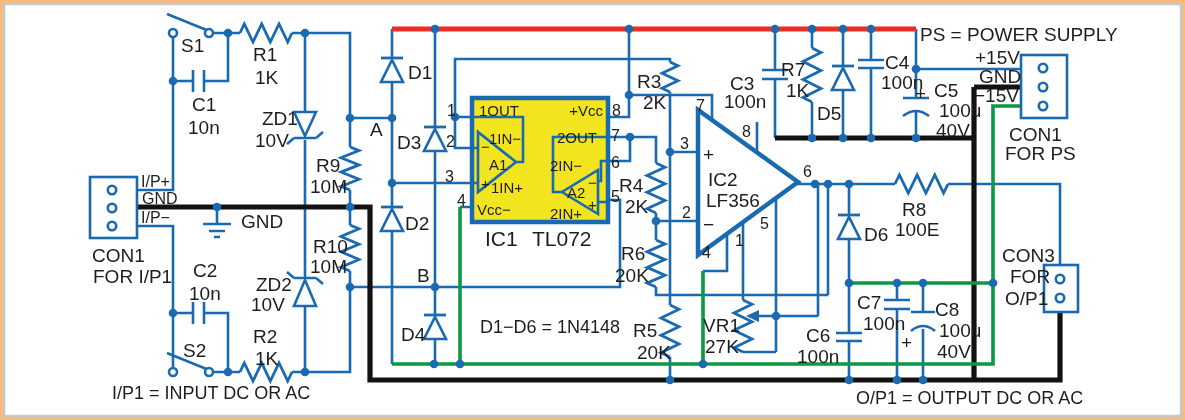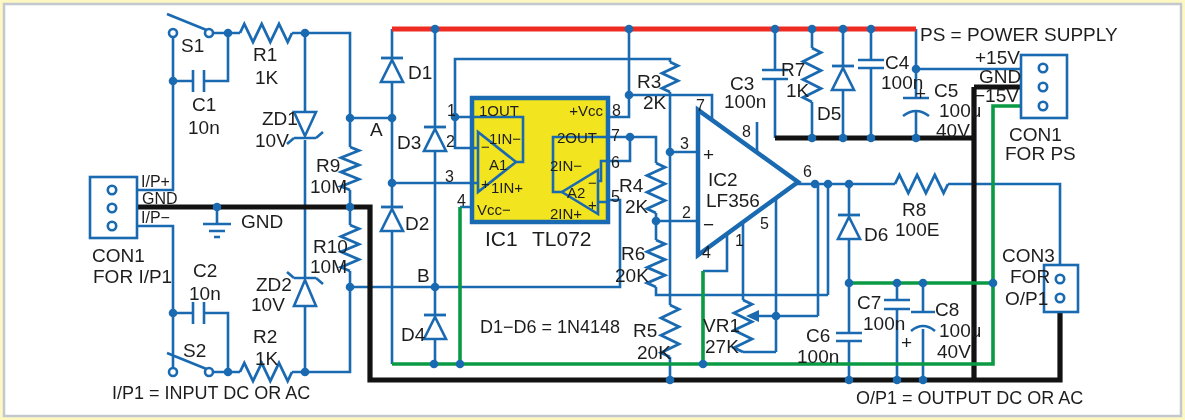--- a/index.html
+++ b/index.html
@@ -1,16 +1,16 @@
 <!DOCTYPE html>
 <html><head>
 <meta charset="utf-8">
 <style>
   html,body{margin:0;padding:0;background:#ffffff;}
-  #stage{position:relative;width:1185px;height:420px;background:#fef9c3;overflow:hidden;}
+  #stage{position:relative;width:1185px;height:420px;background:#fdba74;overflow:hidden;}
   svg{position:absolute;left:0;top:0;}
   svg text{font-family:"Liberation Sans","DejaVu Sans",sans-serif;fill:#1d1d1d;}
 </style>
 </head>
 <body>
 
 <div id="stage">
 <svg id="schem" width="1185" height="420" viewBox="0 0 1185 420">
   <rect x="4" y="4" width="1177" height="412" fill="#ffffff" stroke="#c2c8cd" stroke-width="2.5"></rect>
 

